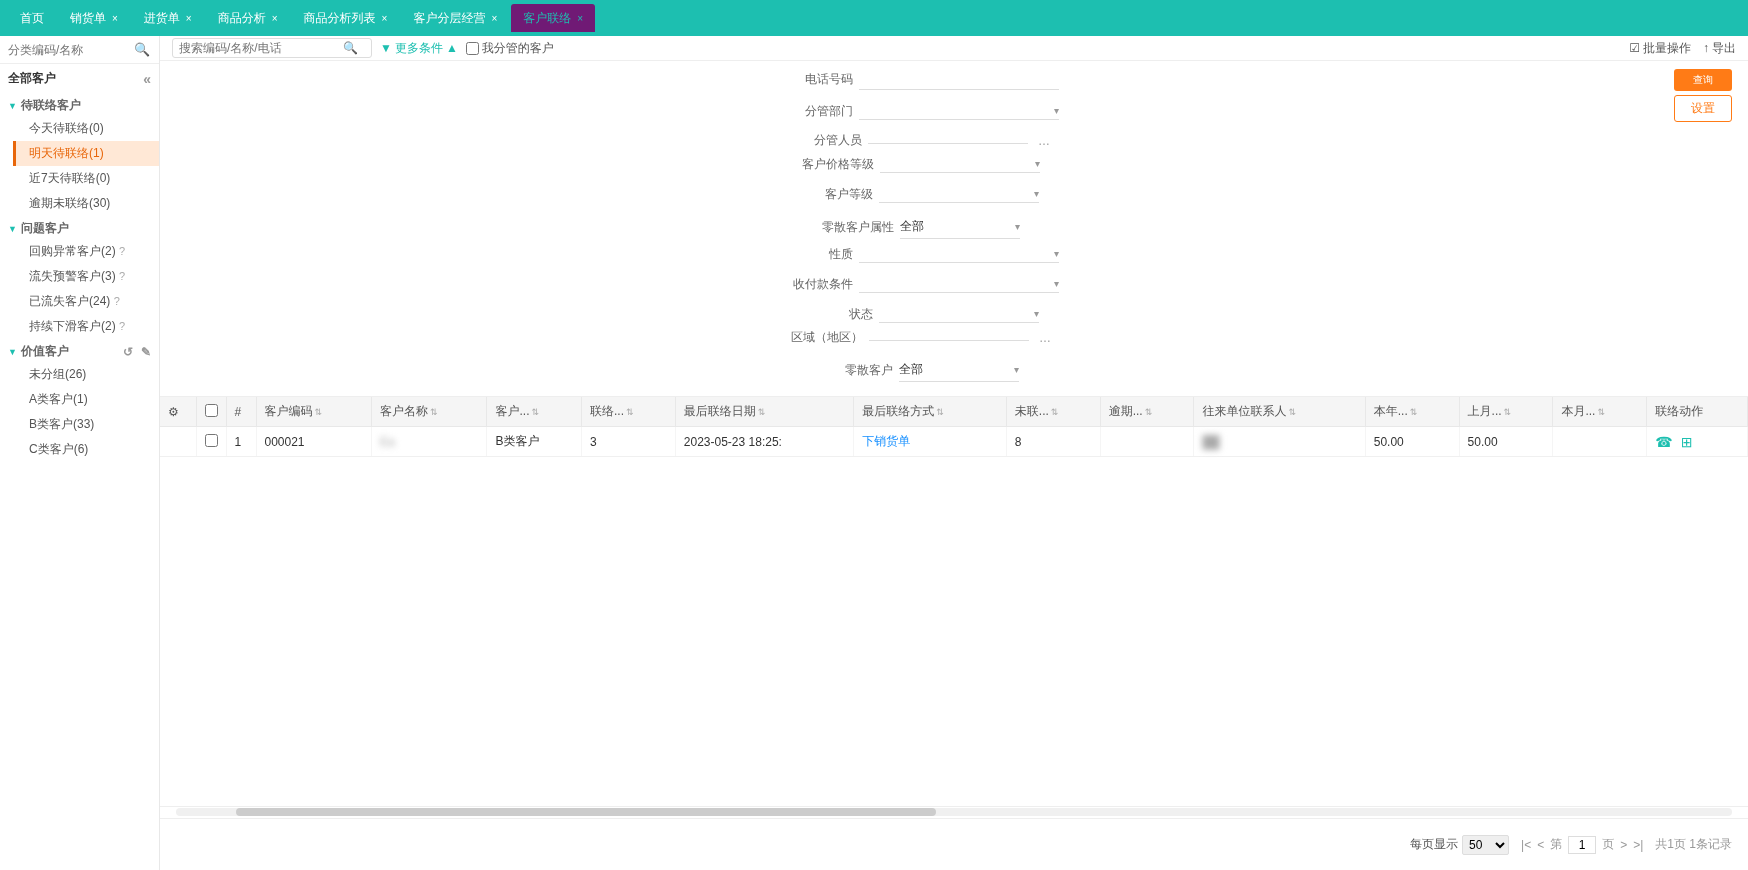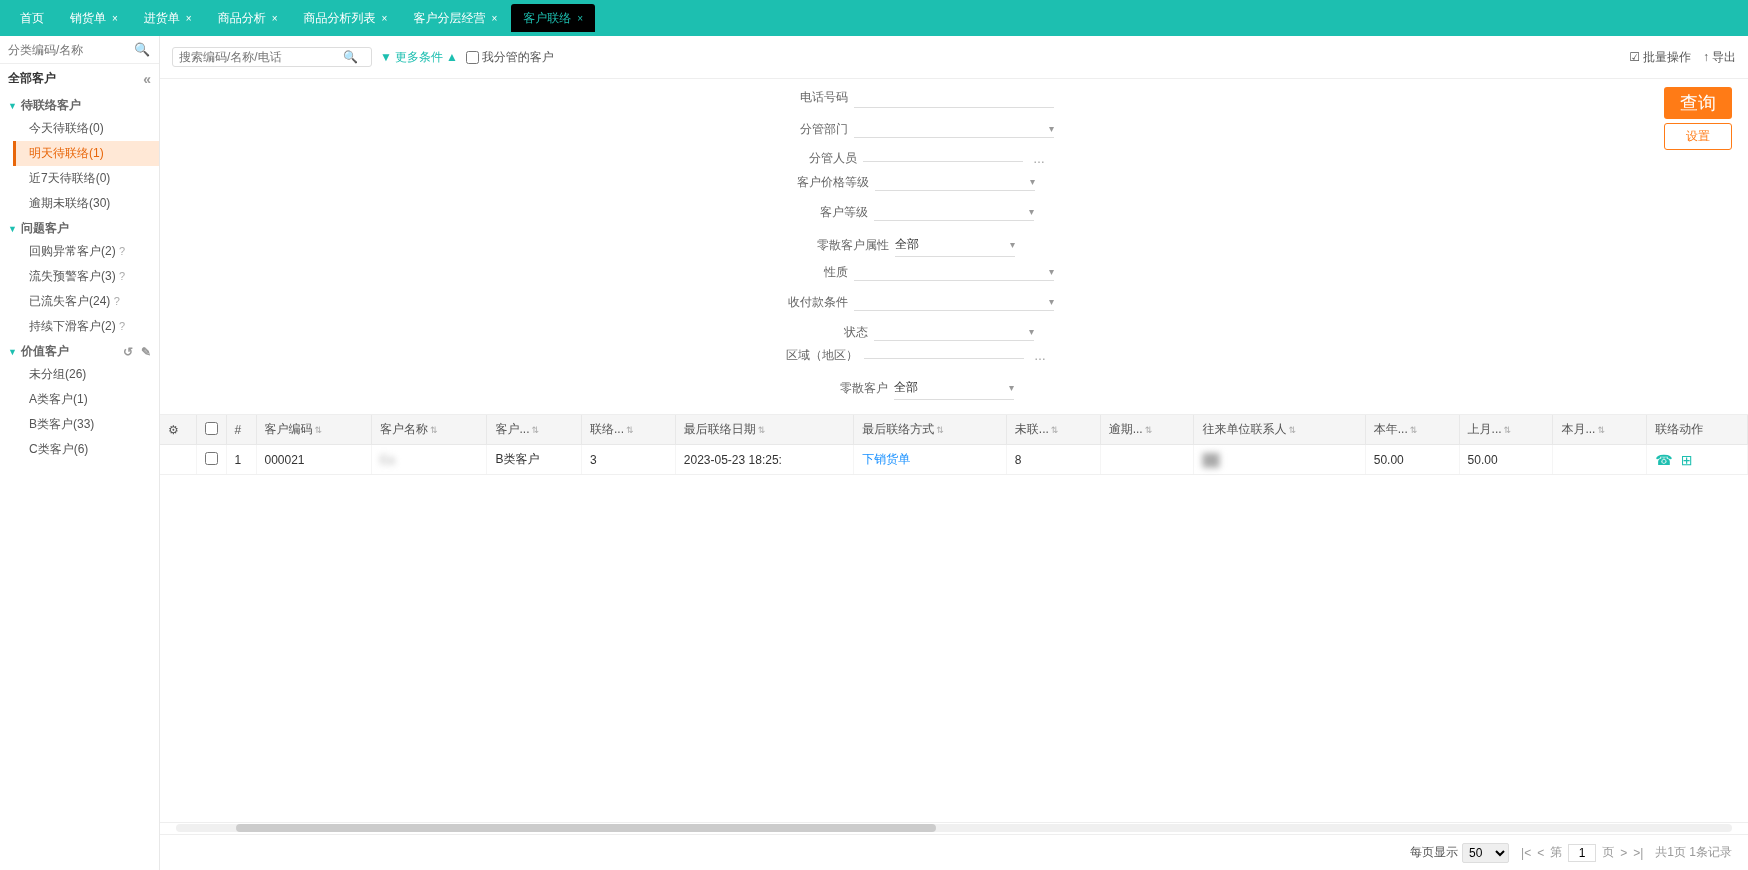--- a/index.html
+++ b/index.html
@@ -16,21 +16,21 @@
     }
     .nav-item {
       color: #fff;
       padding: 4px 12px;
       cursor: pointer;
       border-radius: 3px;
       white-space: nowrap;
       display: flex; align-items: center; gap: 4px;
       height: 28px;
     }
-    .nav-item.active { background: #000000; color: #1dbfb0; border-radius: 3px 3px 0 0; }
+    .nav-item.active { background: #701a75; color: #1dbfb0; border-radius: 3px 3px 0 0; }
     .nav-item .close-x { font-size: 10px; color: inherit; margin-left: 2px; }
 
     
     .main-layout {
       display: flex;
       height: calc(870px - 36px);
       border-radius: 9px;
     }
 
     
@@ -95,21 +95,21 @@
     .content-area {
       flex: 1;
       display: flex;
       flex-direction: column;
       overflow: hidden;
     }
 
     
     .toolbar {
       background: #fff;
-      padding: 11px 12px;
+      padding: 2px 12px;
       display: flex;
       align-items: center;
       gap: 8px;
       border-bottom: 1px solid #eee;
     }
     .search-box {
       display: flex;
       align-items: center;
       border: 1px solid #ddd;
       border-radius: 3px;
@@ -207,21 +207,21 @@
       gap: 4px;
       margin-left: auto;
     }
     .btn-query {
       background: #ff7b16;
       color: #fff;
       border: none;
       padding: 4px 16px;
       border-radius: 3px;
       cursor: pointer;
-      font-size: 18px;
+      font-size: 10px;
     }
     .btn-set {
       background: #fff;
       color: #ff7b16;
       border: 1px solid #ff7b16;
       padding: 4px 16px;
       border-radius: 3px;
       cursor: pointer;
       font-size: 12px;
     }
@@ -263,21 +263,21 @@
 
     
     .footer {
       background: #fff;
       border-top: 1px solid #eee;
       padding: 6px 16px;
       display: flex;
       align-items: center;
       justify-content: flex-end;
       gap: 12px;
-      height: 36px;
+      height: 52px;
     }
     .footer-page-size {
       display: flex; align-items: center; gap: 4px; color: #555;
     }
     .footer-page-size select {
       border: 1px solid #ddd;
       border-radius: 2px;
       padding: 1px 2px;
       font-size: 12px;
     }

